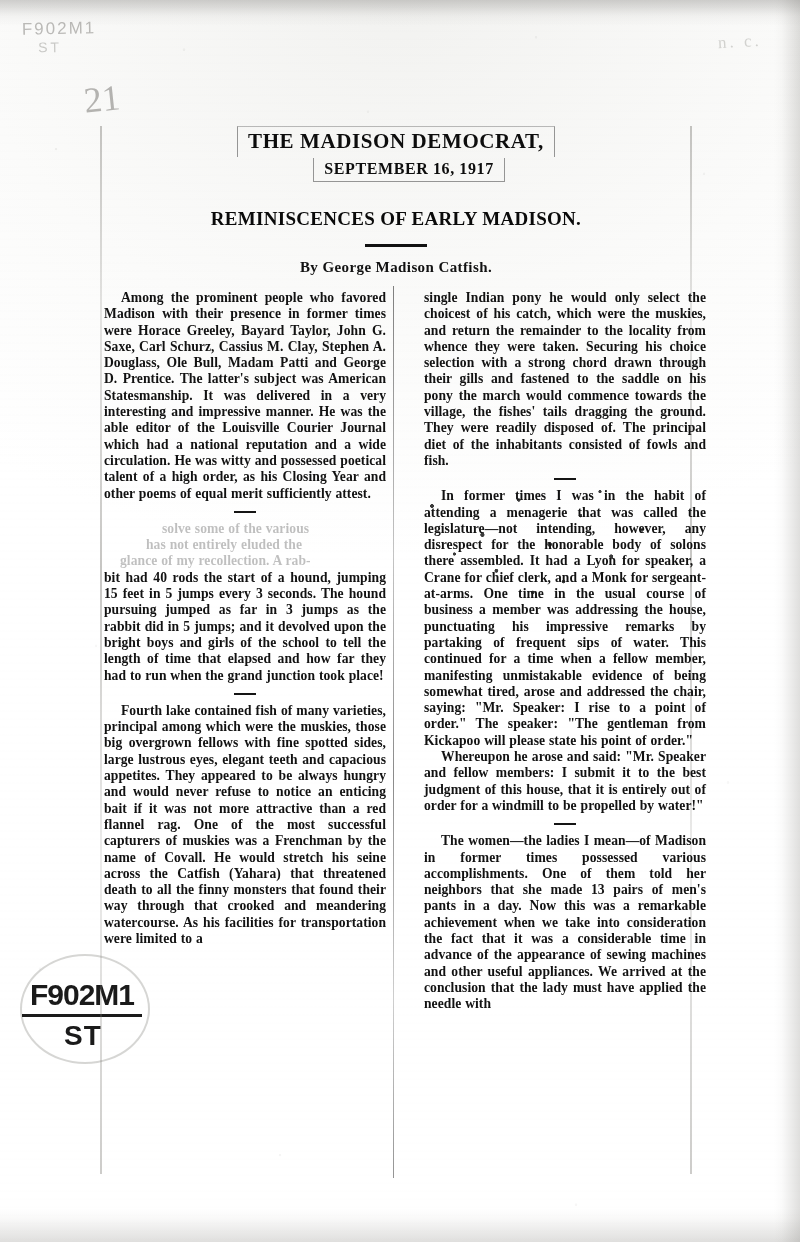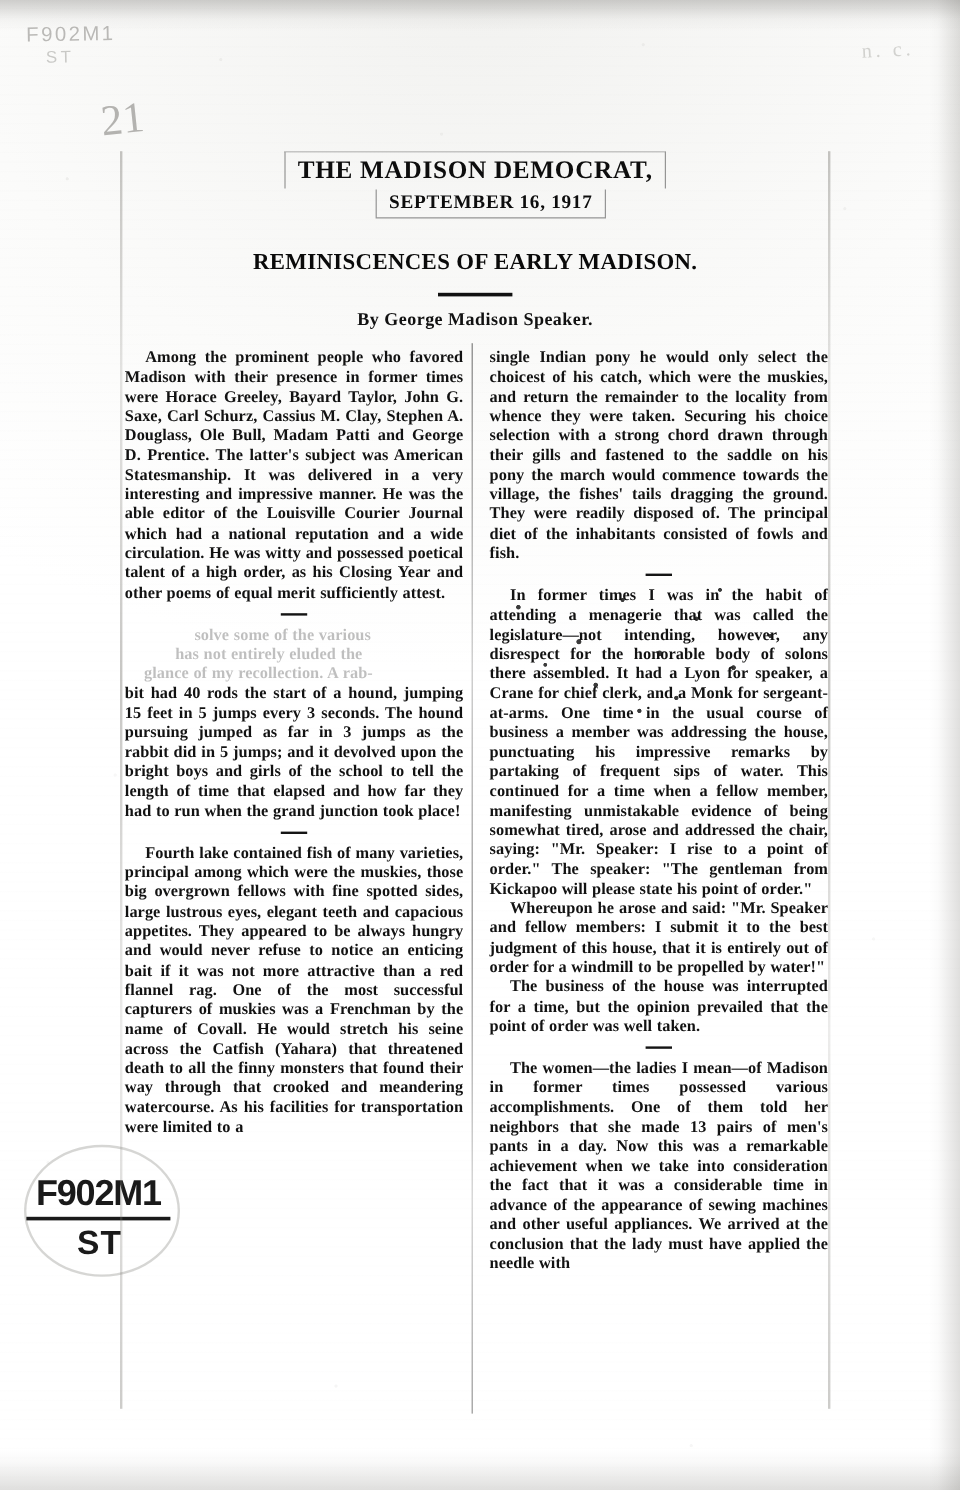--- a/index.html
+++ b/index.html
@@ -213,21 +213,21 @@
     font-size: 15px;
     color: #111;
     letter-spacing: .4px;
     margin-bottom: 14px;
   }
 
   
   #columns {
     position: relative;
     display: flex;
-    gap: 0;
+    gap: 16px;
     margin-top: 10px;
   }
   #column-divider {
     position: absolute;
     left: 289px;
     top: -4px;
     width: 1px;
     height: 892px;
     background: linear-gradient(180deg,
       rgba(60,60,60,.65) 0%,
@@ -341,42 +341,41 @@
     <div id="masthead">
       <div class="paper-name">THE MADISON DEMOCRAT,</div>
       <br>
       <div class="issue-date">SEPTEMBER 16, 1917</div>
     </div>
 
     <div id="headline">REMINISCENCES OF EARLY MADISON.</div>
 
     <div class="rule-short"></div>
 
-    <div id="byline">By George Madison Speaker.</div>
+    <div id="byline">By George Madison Catfish.</div>
 
     <div id="columns">
       <div id="column-divider"></div>
 
       <div class="column left">
         <p class="para indent">Among the prominent people who favored Madison with their presence in former times were Horace Greeley, Bayard Taylor, John G. Saxe, Carl Schurz, Cassius M. Clay, Stephen A. Douglass, Ole Bull, Madam Patti and George D. Prentice. The latter's subject was American Statesmanship. It was delivered in a very interesting and impressive manner. He was the able editor of the Louisville Courier Journal which had a national reputation and a wide circulation. He was witty and possessed poetical talent of a high order, as his Closing Year and other poems of equal merit sufficiently attest.</p>
         <div class="para-sep"></div>
         <p class="para faded" style="text-indent:58px">solve some of the various</p>
         <p class="para faded" style="text-indent:42px">has not entirely eluded the</p>
         <p class="para faded" style="text-indent:16px">glance of my recollection. A rab-</p>
         <p class="para">bit had 40 rods the start of a hound, jumping 15 feet in 5 jumps every 3 seconds. The hound pursuing jumped as far in 3 jumps as the rabbit did in 5 jumps; and it devolved upon the bright boys and girls of the school to tell the length of time that elapsed and how far they had to run when the grand junction took place!</p>
         <div class="para-sep"></div>
         <p class="para indent">Fourth lake contained fish of many varieties, principal among which were the muskies, those big overgrown fellows with fine spotted sides, large lustrous eyes, elegant teeth and capacious appetites. They appeared to be always hungry and would never refuse to notice an enticing bait if it was not more attractive than a red flannel rag. One of the most successful capturers of muskies was a Frenchman by the name of Covall. He would stretch his seine across the Catfish (Yahara) that threatened death to all the finny monsters that found their way through that crooked and meandering watercourse. As his facilities for transportation were limited to a</p>
       </div>
 
       <div class="column right">
         <p class="para">single Indian pony he would only select the choicest of his catch, which were the muskies, and return the remainder to the locality from whence they were taken. Securing his choice selection with a strong chord drawn through their gills and fastened to the saddle on his pony the march would commence towards the village, the fishes' tails dragging the ground. They were readily disposed of. The principal diet of the inhabitants consisted of fowls and fish.</p>
         <div class="para-sep"></div>
         <p class="para indent">In former times I was in the habit of attending a menagerie that was called the legislature—not intending, however, any disrespect for the honorable body of solons there assembled. It had a Lyon for speaker, a Crane for chief clerk, and a Monk for sergeant-at-arms. One time in the usual course of business a member was addressing the house, punctuating his impressive remarks by partaking of frequent sips of water. This continued for a time when a fellow member, manifesting unmistakable evidence of being somewhat tired, arose and addressed the chair, saying: "Mr. Speaker: I rise to a point of order." The speaker: "The gentleman from Kickapoo will please state his point of order."</p>
         <p class="para indent">Whereupon he arose and said: "Mr. Speaker and fellow members: I submit it to the best judgment of this house, that it is entirely out of order for a windmill to be propelled by water!"</p>
-        <p class="para indent">The business of the house was interrupted for a time, but the opinion prevailed that the point of order was well taken.</p>
         <div class="para-sep"></div>
         <p class="para indent">The women—the ladies I mean—of Madison in former times possessed various accomplishments. One of them told her neighbors that she made 13 pairs of men's pants in a day. Now this was a remarkable achievement when we take into consideration the fact that it was a considerable time in advance of the appearance of sewing machines and other useful appliances. We arrived at the conclusion that the lady must have applied the needle with</p>
       </div>
     </div>
 
     <div id="speckle-col2"></div>
   </div>
 
   <div id="scan-banding"></div>
 </div>

